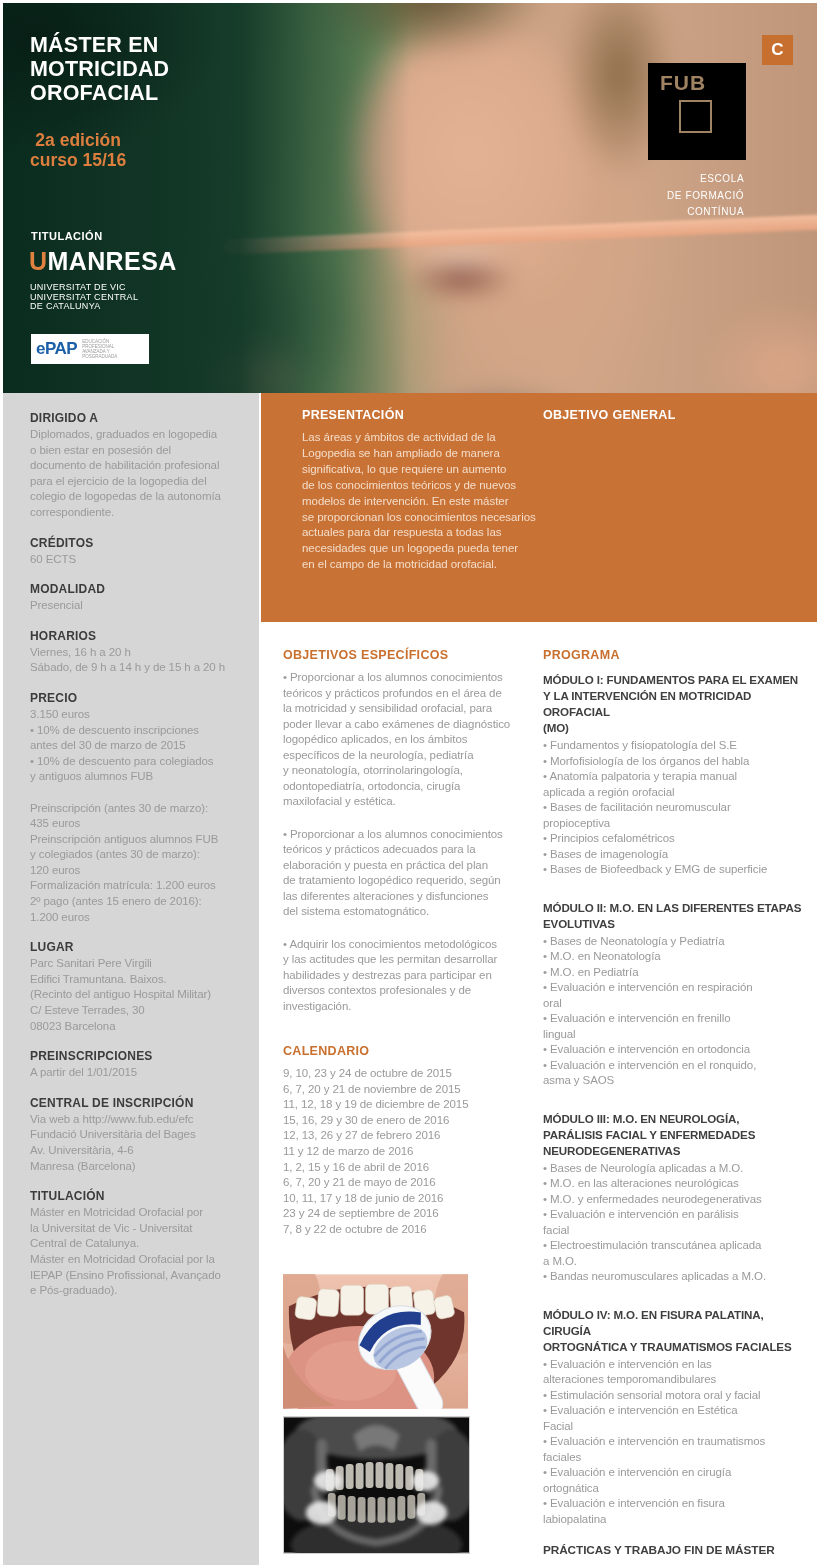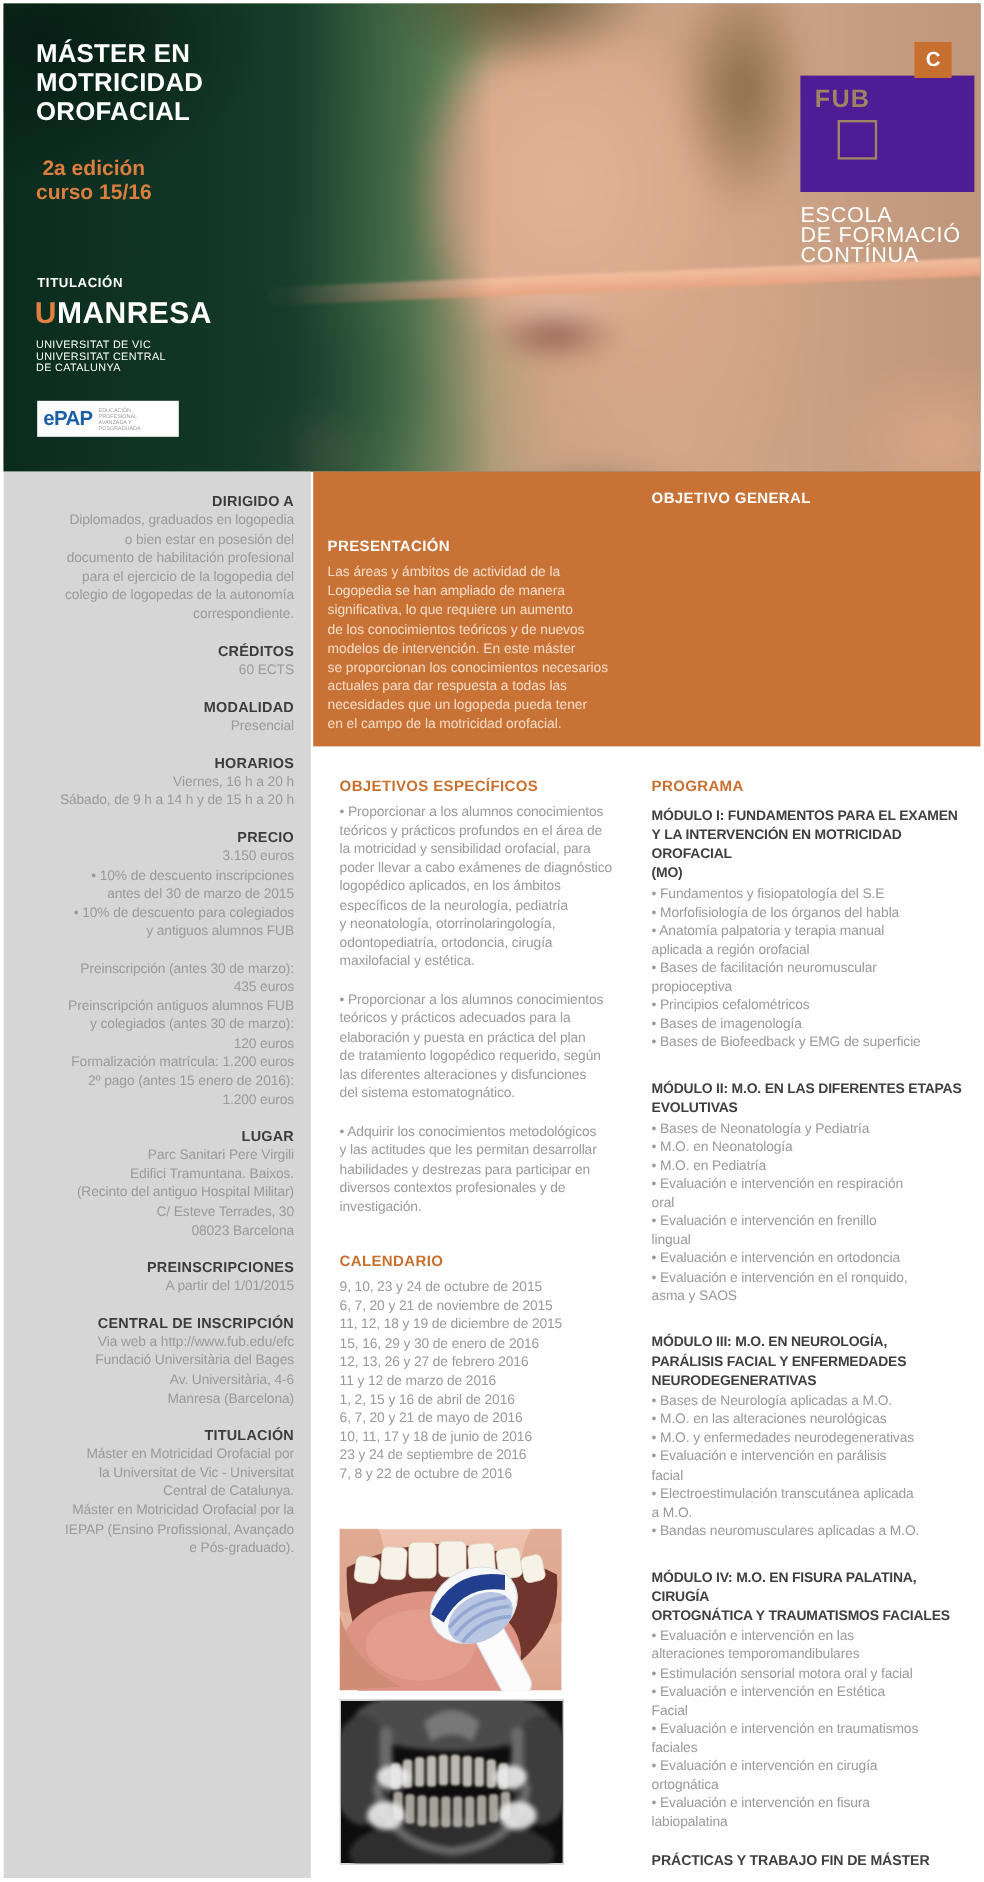--- a/index.html
+++ b/index.html
@@ -35,38 +35,38 @@
            font-weight:bold;letter-spacing:.2px;}
   .h-edition{position:absolute;left:27px;top:128px;color:#dc7e3e;font-size:17.5px;line-height:19.5px;font-weight:bold;text-align:center;}
   .h-titulacion{position:absolute;left:28px;top:227px;color:#ffffff;font-size:11px;font-weight:bold;letter-spacing:.5px;}
   .h-uman{position:absolute;left:26px;top:244px;font-size:25px;font-weight:bold;letter-spacing:.4px;color:#ffffff;}
   .h-uman .u{color:#e0813f;}
   .h-uman-sub{position:absolute;left:27px;top:280px;color:#ffffff;font-size:9px;line-height:9.7px;letter-spacing:.3px;}
   .epap{position:absolute;left:28px;top:331px;width:118px;height:30px;background:#ffffff;
         display:flex;align-items:center;padding:2px 5px;box-sizing:border-box;}
   .epap-logo{color:#1a5fa8;font-weight:bold;font-size:17px;letter-spacing:-.5px;}
   .epap-tag{margin-left:5px;color:#9a9a9a;font-size:4.5px;line-height:5px;}
-  .fub{position:absolute;left:664px;top:60px;width:98px;height:97px;background:#4c1d95;padding-left:47px;}
+  .fub{position:absolute;left:645px;top:60px;width:98px;height:97px;background:#000000;}
   .fub-name{position:absolute;left:12px;top:8px;color:#a08363;font-size:21px;font-weight:bold;letter-spacing:1px;}
   .fub-sq{position:absolute;left:31px;top:37px;width:29px;height:29px;border:2px solid #a08363;}
   .c-badge{position:absolute;left:759px;top:32px;width:31px;height:30px;background:#c76f2f;color:#ffffff;
            font-size:17px;font-weight:bold;display:flex;align-items:center;justify-content:center;}
-  .fub-school{position:absolute;left:664px;top:168px;color:#ffffff;font-size:18px;line-height:16.5px;letter-spacing:.6px;}
+  .fub-school{position:absolute;left:664px;top:168px;color:#ffffff;font-size:10px;line-height:16.5px;letter-spacing:.6px;text-align:right;}
 
   
   .sidebar{position:absolute;left:3px;top:393px;width:256px;height:1172px;background:#d6d6d6;
            box-sizing:border-box;padding:3px 14px 0 27px;}
-  .sb-sec{margin-top:15px;text-align:right;}
+  .sb-sec{margin-top:15px;}
   .sb-h{font-size:12px;font-weight:bold;color:#3c3c3c;letter-spacing:.2px;line-height:15px;}
   .sb-b{font-size:11.5px;color:#9a9a9a;line-height:15.6px;letter-spacing:-.1px;margin-top:1px;}
 
   
   .orange{position:absolute;left:261px;top:393px;width:556px;height:229px;background:#c97236;}
   .op-col{position:absolute;top:15px;}
-  .op-pres{left:12px;width:272px;margin-top:40px;}
+  .op-pres{left:41px;width:272px;}
   .op-obj{left:282px;width:258px;}
   .op-h{color:#ffffff;font-weight:bold;font-size:12.5px;letter-spacing:.3px;}
   .op-b{color:#f3ddc9;font-size:11.5px;line-height:15.9px;margin-top:8px;letter-spacing:-.05px;}
 
   
   .col1{position:absolute;left:283px;top:630px;width:252px;}
   .col2{position:absolute;left:543px;top:630px;width:270px;}
   .sec-h{color:#c9702f;font-weight:bold;font-size:12.5px;letter-spacing:.3px;margin-top:18px;}
   .cal-h{margin-top:30px;}
   .bullets .bp{font-size:11.5px;color:#9a9a9a;line-height:15.5px;margin:0 0 17px 0;letter-spacing:-.1px;}

